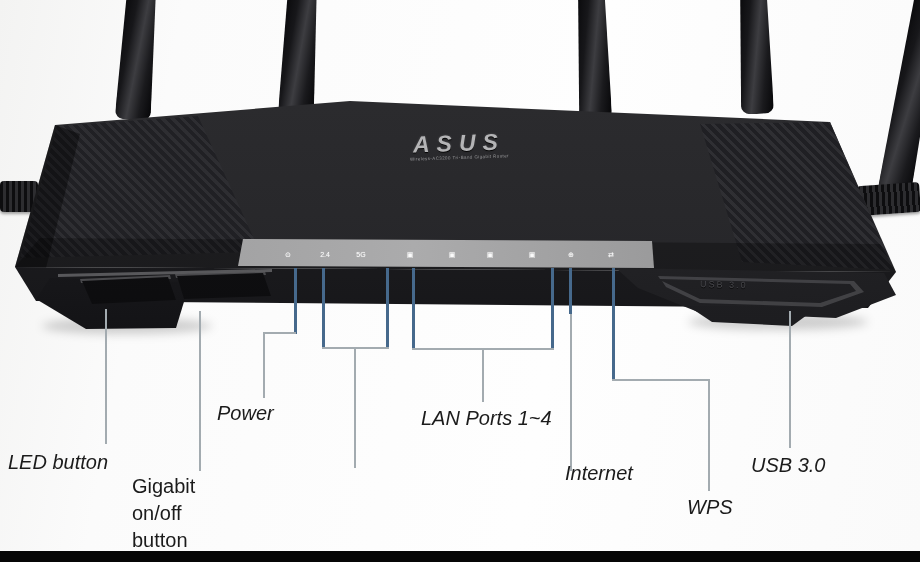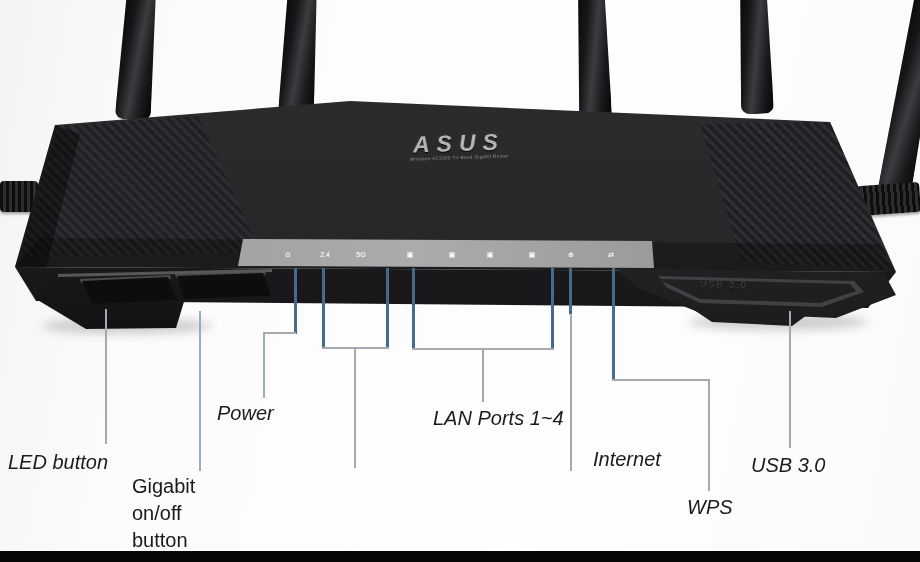--- a/index.html
+++ b/index.html
@@ -202,19 +202,19 @@
 
   <div class="tick" style="left:612px;top:268px;height:113px;"></div>
   <div class="cline" style="left:612px;top:379px;width:98px;height:2px;"></div>
   <div class="cline" style="left:708px;top:379px;width:2px;height:112px;"></div>
 
   <div class="cline" style="left:789px;top:311px;width:2px;height:137px;"></div>
 
   <div class="callout-label nowrap" style="left:8px;top:449px;">LED button</div>
   <div class="callout-label" style="left:132px;top:473px;width:96px;">Gigabit on/off button</div>
   <div class="callout-label nowrap" style="left:217px;top:400px;">Power</div>
-  <div class="callout-label nowrap" style="left:421px;top:405px;margin-left:12px;">LAN Ports 1~4</div>
-  <div class="callout-label nowrap" style="left:565px;top:446px;margin-left:28px;">Internet</div>
+  <div class="callout-label nowrap" style="left:421px;top:405px;">LAN Ports 1~4</div>
+  <div class="callout-label nowrap" style="left:565px;top:460px;">Internet</div>
   <div class="callout-label nowrap" style="left:687px;top:494px;">WPS</div>
   <div class="callout-label nowrap" style="left:751px;top:452px;">USB 3.0</div>
 
   <div class="bottom-bar"></div>
 </div>
 
 </body></html>

